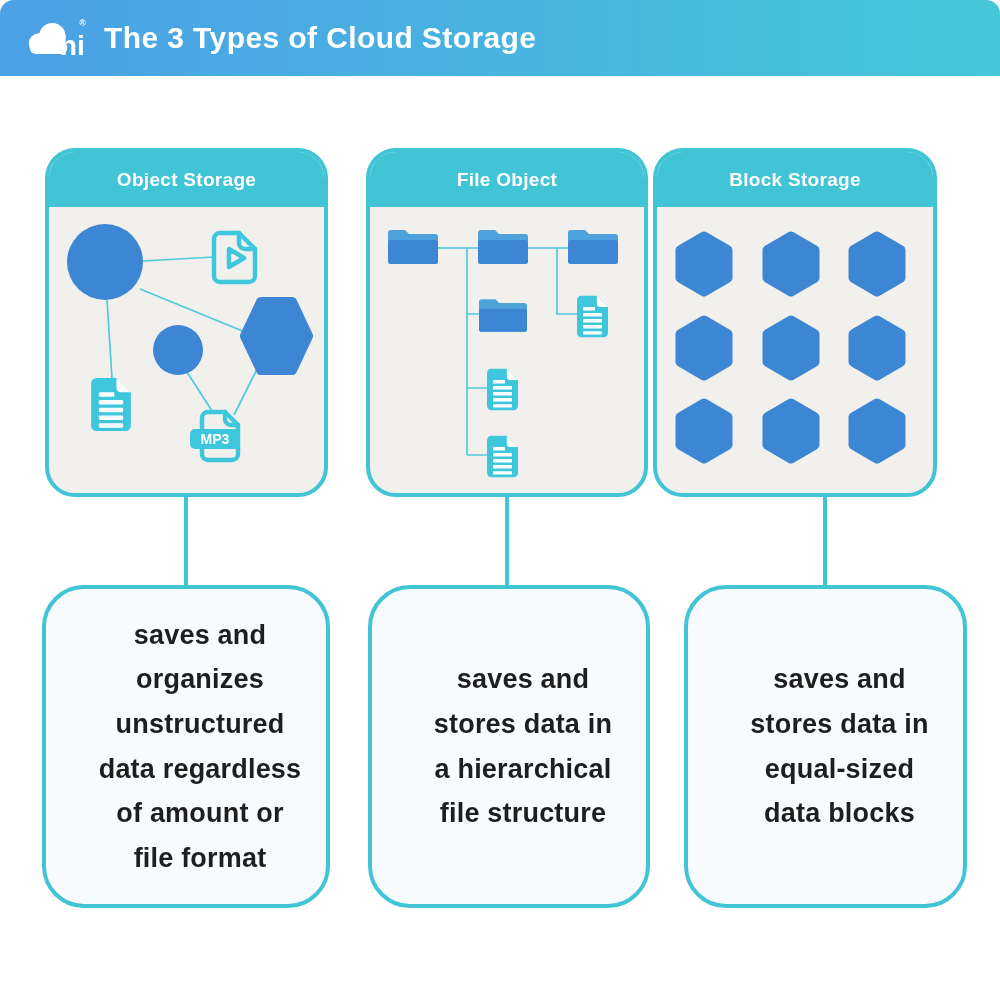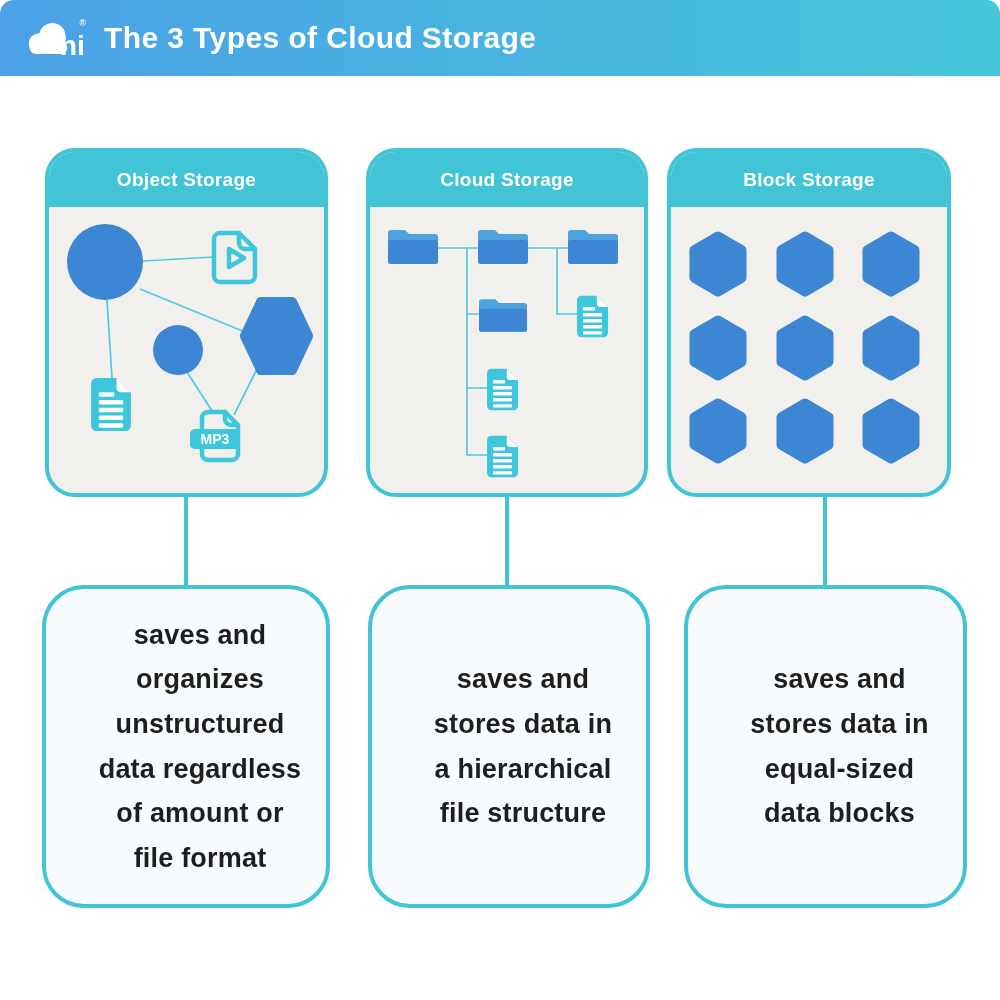--- a/index.html
+++ b/index.html
@@ -32,21 +32,21 @@
   }
   .card-head{
     height:55px;flex:0 0 55px;background:var(--teal);
     display:flex;align-items:center;justify-content:center;
     color:var(--white);font-size:19px;font-weight:bold;letter-spacing:.3px;
   }
   .card-body{flex:1 1 auto;border-radius:14px;}
   .card-body svg{display:block;width:100%;height:100%;}
   #card-object{left:45px;width:283px;}
   #card-file{left:366px;width:282px;}
-  #card-block{left:667px;width:284px;}
+  #card-block{left:653px;width:284px;}
   
   .connector{position:absolute;top:497px;height:88px;width:4px;background:var(--teal);}
   #conn-object{left:184px;} #conn-file{left:505px;} #conn-block{left:823px;}
   
   .box{
     position:absolute;top:585px;height:323px;box-sizing:border-box;
     border:4px solid var(--teal);border-radius:42px;background:var(--box-bg);
     display:flex;align-items:center;justify-content:center;
   }
   #box-object{left:42px;width:288px;}
@@ -134,21 +134,21 @@
           <path class="outline-teal" d="M159 205 H176 L189 218 V247 A6 6 0 0 1 183 253 H159 A6 6 0 0 1 153 247 V211 A6 6 0 0 1 159 205 Z"></path>
           <path class="outline-teal" d="M176 205 V212 A6 6 0 0 0 182 218 H189"></path>
           <rect class="badge" x="141" y="222" width="50" height="20" rx="5"></rect>
           <text class="badge-text" x="166" y="237" text-anchor="middle">MP3</text>
         </g>
       </svg>
     </div>
   </section>
 
   <section class="card" id="card-file">
-    <div class="card-head">Cloud Storage</div>
+    <div class="card-head">File Object</div>
     <div class="card-body">
       <svg viewBox="0 0 274 286" preserveAspectRatio="xMidYMin meet">
         <g>
           <path class="thin" d="M68 41 H198"></path>
           <path class="thin" d="M97 41 V248"></path>
           <path class="thin" d="M187 41 V107 H207"></path>
           <path class="thin" d="M97 107 H109"></path>
           <path class="thin" d="M97 181 H117"></path>
           <path class="thin" d="M97 248 H117"></path>
         </g>

